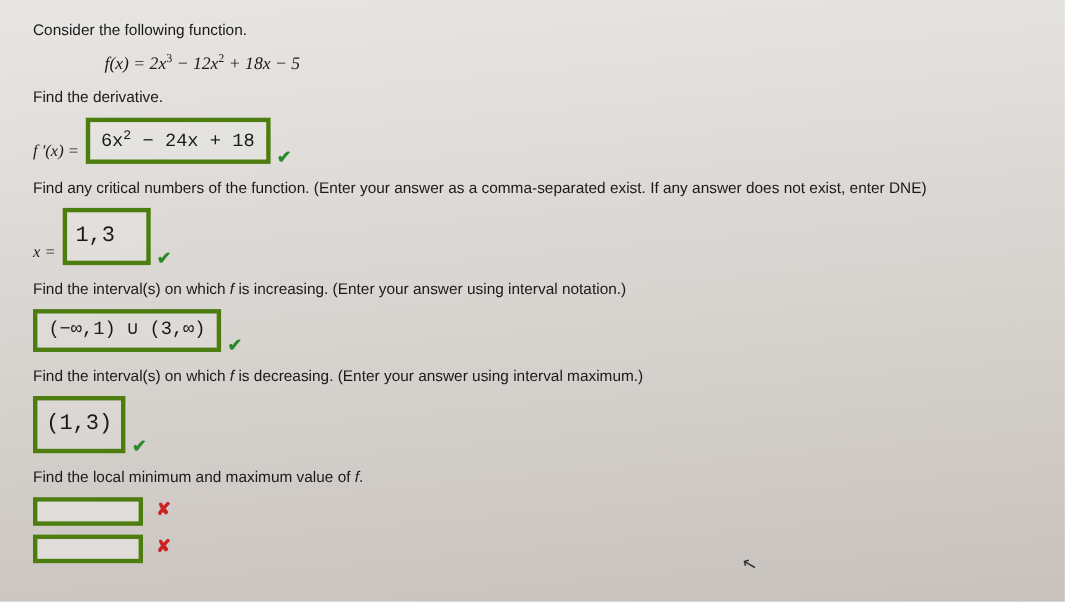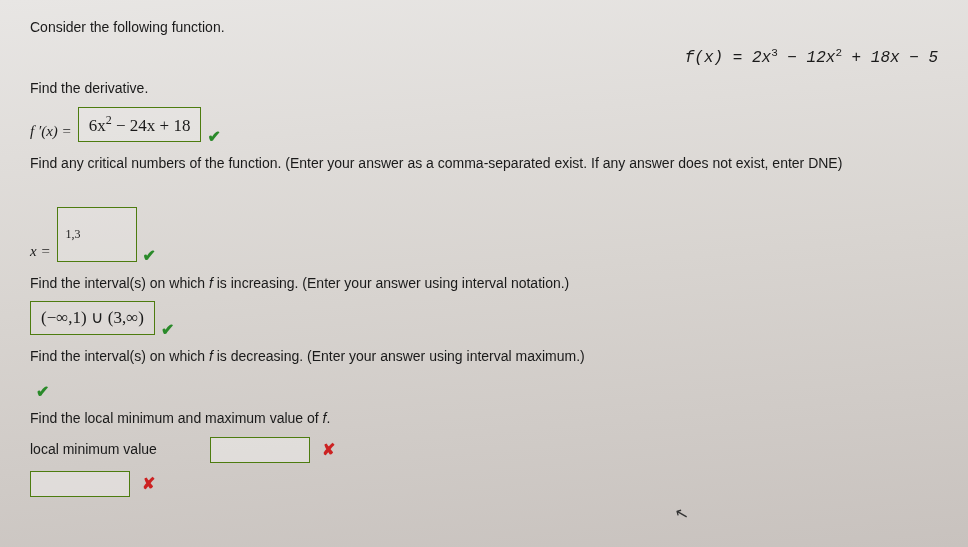--- a/index.html
+++ b/index.html
@@ -12,39 +12,38 @@
       color: #1a1a1a;
       font-size: 14px;
       line-height: 1.4;
       position: relative;
       overflow: hidden;
     }
     .prompt { margin-bottom: 8px; }
     .equation-display {
       margin: 6px 0 10px 65px;
       font-style: italic;
-      font-family: Liberation Mono, monospace;
+      font-family: Liberation Serif, serif;
       font-size: 16px;
-      text-align: right;
     }
     .equation-display sup { font-size: 11px; font-style: normal; }
     .sub-prompt { margin: 6px 0 8px 0; }
     .row { display: flex; align-items: flex-end; margin: 4px 0 12px 0; }
     .lhs { font-style: italic; font-family: 'Times New Roman', serif; margin-right: 6px; font-size: 15px; }
     .answer-box {
-      border: 1px solid #4d7c0f;
+      border: 4px solid #4d7c0f;
       background: rgba(255,255,255,0.15);
       padding: 4px 10px;
-      font-family: Liberation Serif, serif;
+      font-family: Liberation Mono, monospace;
       font-size: 17px;
       min-width: 60px;
       min-height: 26px;
       display: inline-block;
     }
-    .answer-box.small { font-size: 12px; padding: 18px 8px; min-width: 80px; margin-top: 25px; }
+    .answer-box.small { font-size: 20px; padding: 8px 8px; min-width: 80px; }
     .answer-box.empty { min-width: 100px; background: rgba(255,255,255,0.35); }
     .answer-box sup { font-size: 12px; }
     .check-icon {
       color: #2a8a2a;
       font-weight: bold;
       font-size: 16px;
       margin-left: 6px;
       align-self: flex-end;
       position: relative;
       top: 6px;
@@ -92,29 +91,29 @@
 </div>
 <div class="row">
   <span class="answer-box">(−∞,1) ∪ (3,∞)</span>
   <span class="check-icon">✔</span>
 </div>
 
 <div class="sub-prompt">
   <span>Find the interval(s) on which </span><i>f</i><span> is decreasing. (Enter your answer using interval maximum.)</span>
 </div>
 <div class="row">
+  <span class="answer-box small" style="min-width:70px">(1,3)</span>
   <span class="check-icon">✔</span>
 </div>
 
 <div class="sub-prompt">
   <span>Find the local minimum and maximum value of </span><i>f</i><span>.</span>
 </div>
 
 <div class="local-row">
-  <span class="local-label">local minimum value</span>
   <span class="answer-box empty"></span>
   <span class="x-icon">✘</span>
 </div>
 
 <div class="local-row">
   <span class="answer-box empty"></span>
   <span class="x-icon">✘</span>
 </div>
 
 <div class="cursor-icon">↖</div>

